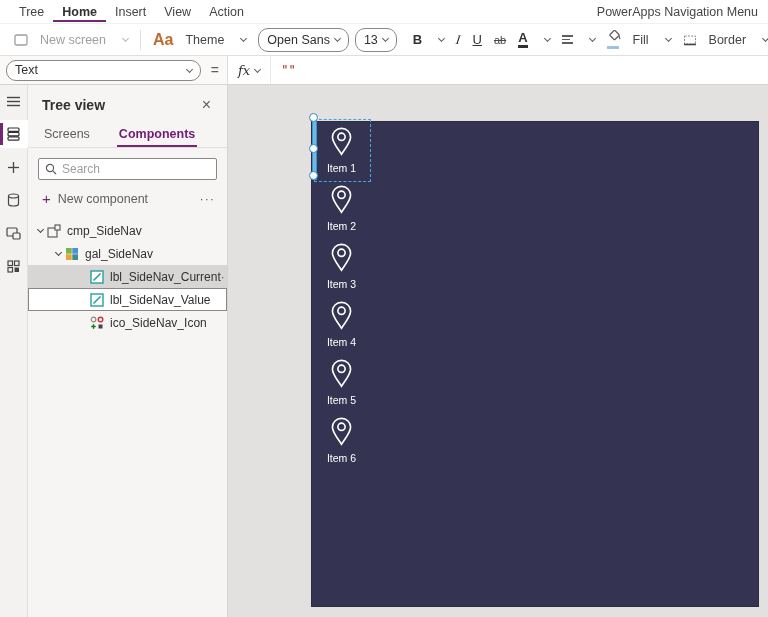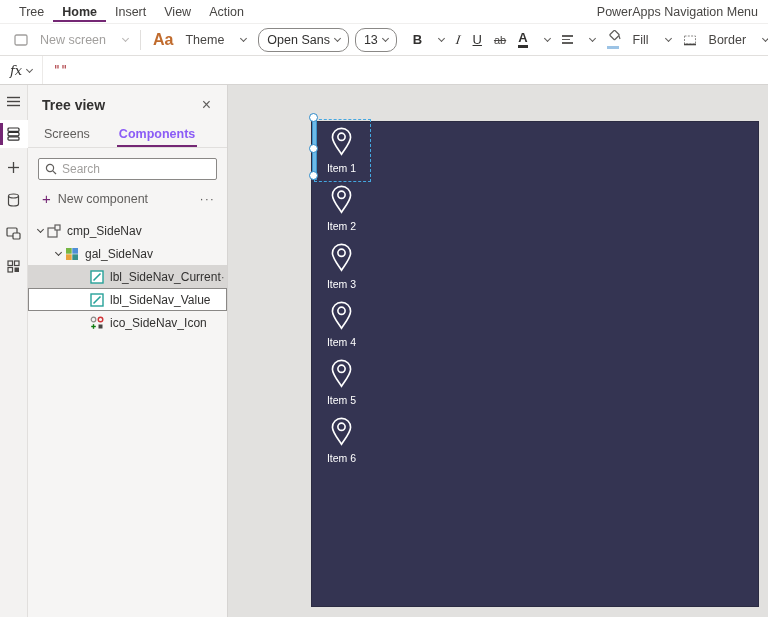--- a/index.html
+++ b/index.html
@@ -55,21 +55,21 @@
   .rail-item.active{background:#fff}
   .rail-item.active::before{content:"";position:absolute;left:0;top:3px;bottom:3px;width:3px;background:#742774}
 
   .treepanel{position:absolute;left:28px;top:85px;width:200px;height:532px;background:#f6f5f4;
     border-right:1px solid #d6d4d2;overflow:hidden}
   .tp-head{display:flex;align-items:center;justify-content:space-between;padding:10px 12px 6px 14px}
   .tp-title{font-size:14px;font-weight:700;color:#323130}
   .tp-close{font-size:16px;color:#605e5c;line-height:1;padding:2px 4px}
   .tp-tabs{display:flex;gap:25px;padding:2px 12px 0 14px;border-bottom:1px solid #e1dfdd}
   .tp-tab{padding:4px 2px 6px;color:#605e5c}
-  .tp-tab.active{color:#8b5cf6;font-weight:700;border-bottom:2px solid #742774;padding-bottom:4px}
+  .tp-tab.active{color:#701a75;font-weight:700;border-bottom:2px solid #742774;padding-bottom:4px}
   .searchbox{margin:10px 10px 6px;height:22px;background:#fff;border:1px solid #8a8886;border-radius:2px;
     display:flex;align-items:center;padding:0 6px;gap:5px}
   .searchbox input{border:none;outline:none;flex:1;font-size:12px;font-family:"Liberation Sans",sans-serif;
     color:#323130;background:transparent;min-width:0}
   .searchbox input::placeholder{color:#a19f9d}
   .newcomp{display:flex;align-items:center;gap:7px;padding:5px 12px 9px 14px;color:#605e5c}
   .newcomp .plus{color:#742774;font-size:15px;line-height:1}
   .newcomp .dots{margin-left:auto;color:#605e5c;letter-spacing:1px}
   .tree{padding-top:4px}
   .trow{height:23px;display:flex;align-items:center;font-size:12px;color:#323130;padding-right:6px}
@@ -176,20 +176,27 @@
     <svg width="14" height="13" viewBox="0 0 14 13">
         <rect x="5.5" y="1" width="7" height="7" fill="none" stroke="#8764b8" stroke-width="1.3"></rect>
         <rect x="1.5" y="5" width="7" height="7" fill="#f6f5f4" stroke="#038387" stroke-width="1.3"></rect>
       </svg>
     <span>Reorder</span>
   </div>
 
 </div>
 
 <div class="formulabar">
+  <div class="prop-zone">
+    <div class="selbox propbox">
+      <span>Text</span>
+        <i class="chev"></i>
+    </div>
+    <span class="equals">=</span>
+  </div>
   <div class="fxwrap">
     <span class="fx">fx</span>
       <i class="chev"></i>
   </div>
   <div class="formula-input">""</div>
 </div>
 
 <div class="rail">
   <div class="rail-item">
     <svg width="15" height="11" viewBox="0 0 15 11">

